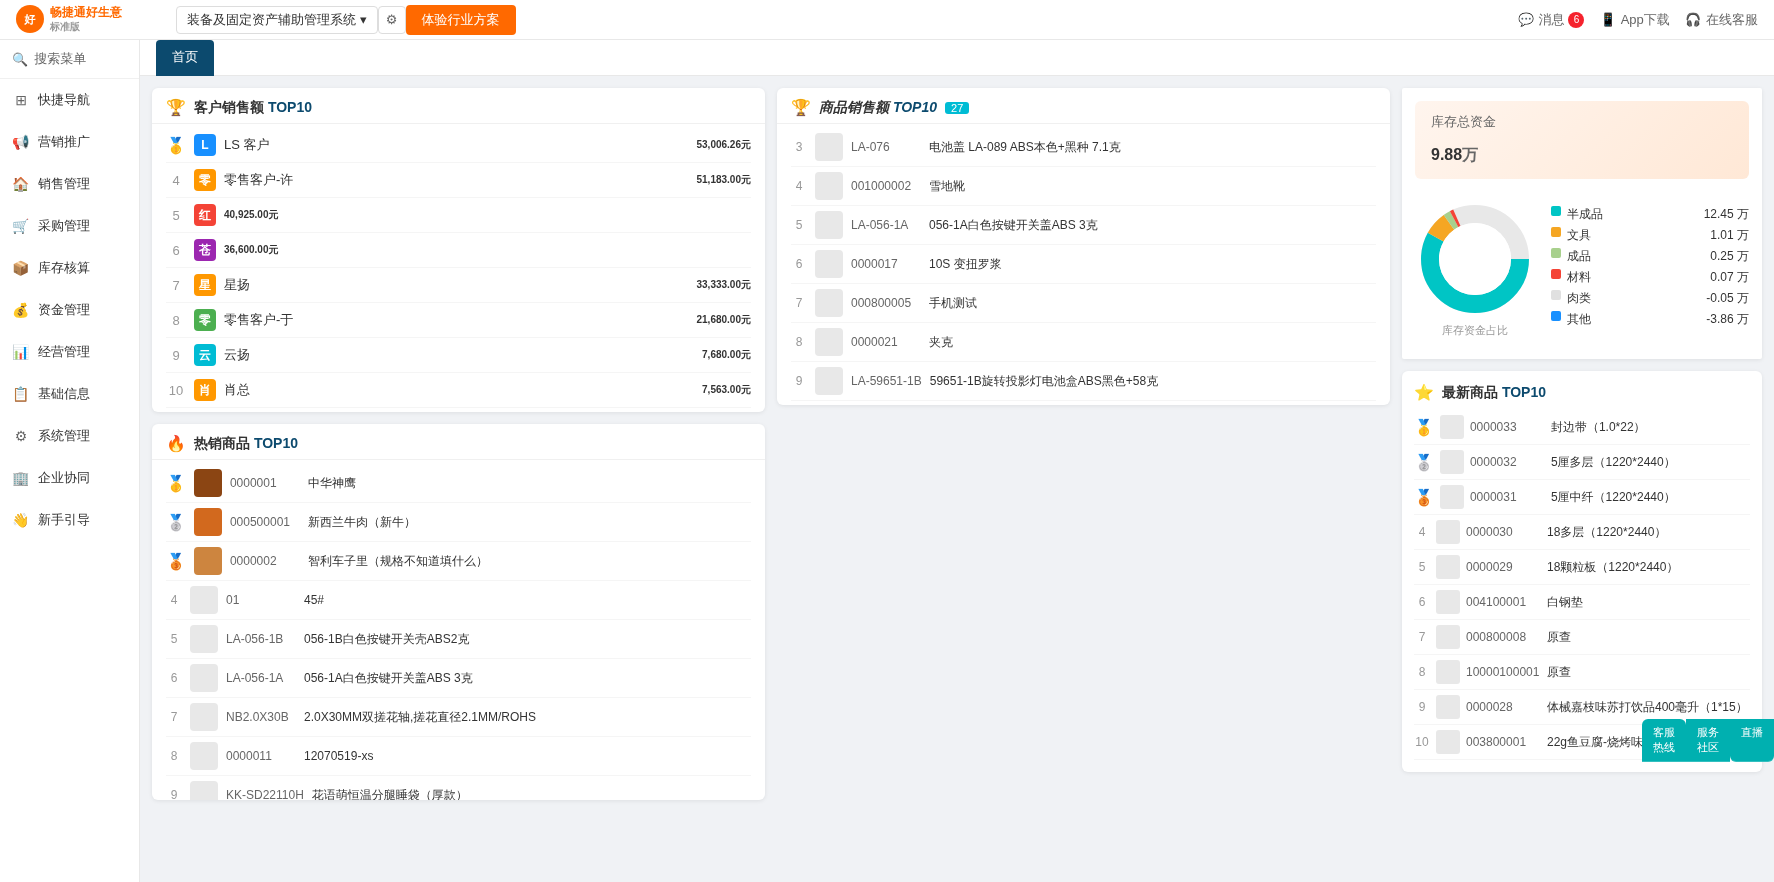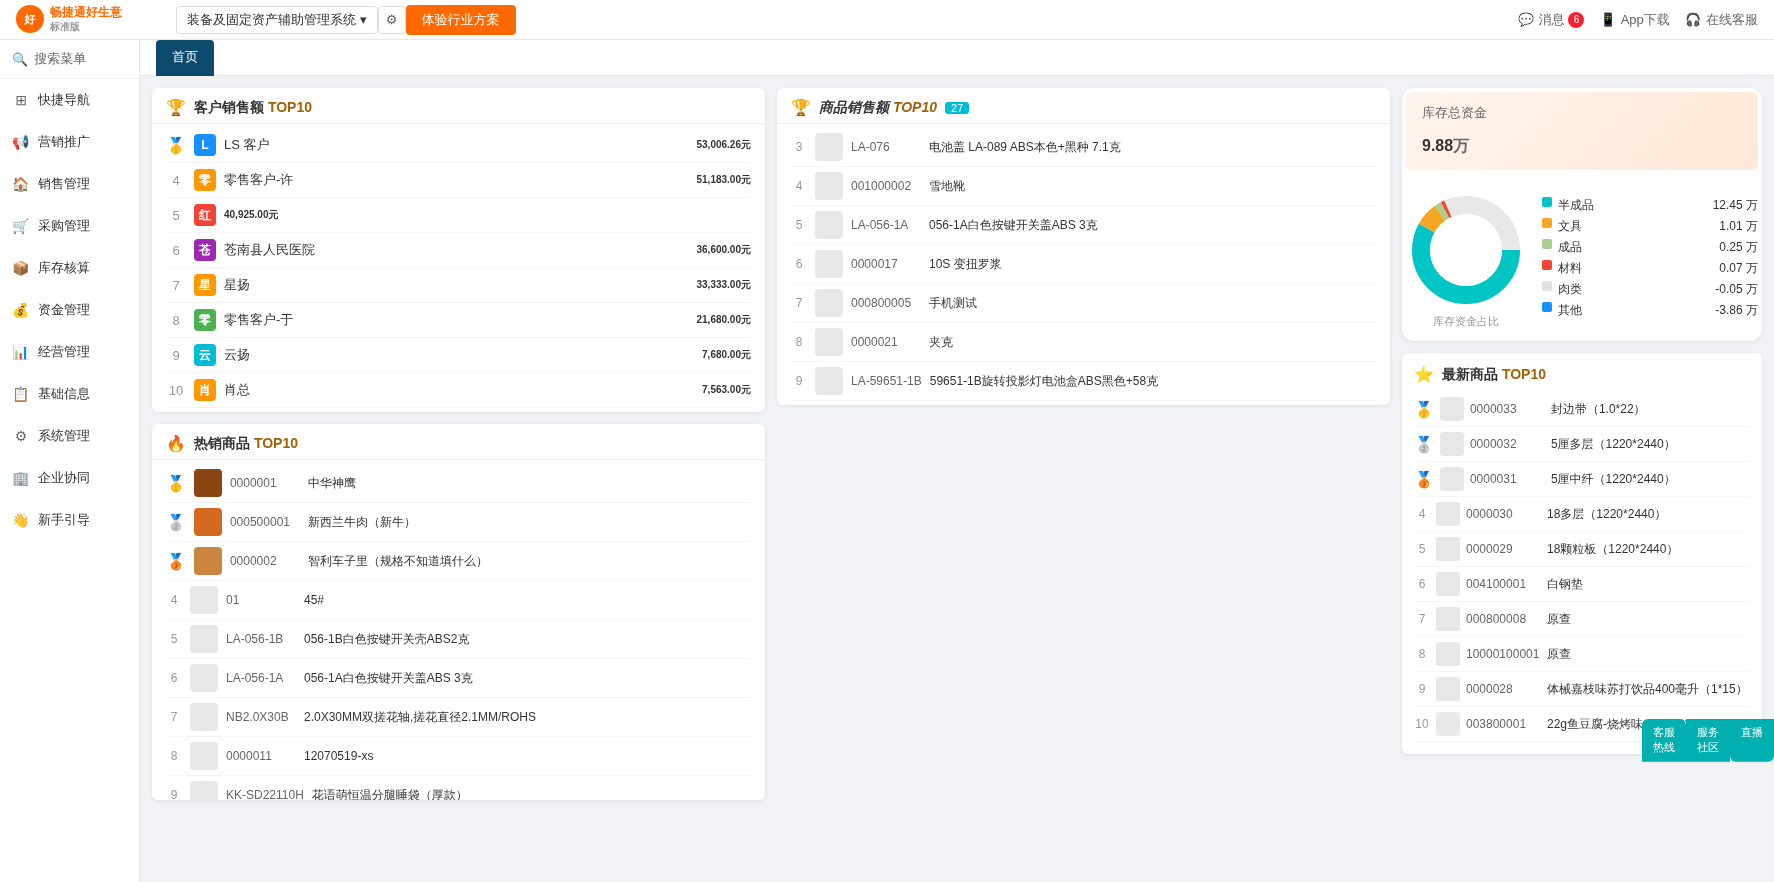--- a/index.html
+++ b/index.html
@@ -166,21 +166,21 @@
       background: #f0f2f5;
     }
 
     .card-title {
       font-size: 14px;
       font-weight: bold;
       color: #333;
       margin-bottom: 10px;
     }
     .card-title span.top10 {
-      color: #a16207;
+      color: #0c4a6e;
       margin-left: 4px;
     }
 
     
     .rank-list-item {
       display: flex;
       align-items: center;
       padding: 6px 0;
       border-bottom: 1px solid #f5f5f5;
       gap: 8px;
@@ -234,22 +234,22 @@
     .product-img.has-color { }
     .product-code { font-size: 12px; color: #666; min-width: 70px; }
     .product-name { font-size: 12px; color: #333; flex: 1; }
 
     
     .right-panel { display: flex; flex-direction: column; gap: 12px; }
 
     
     .inventory-card {
       background: #fff;
-      border-radius: 12px;
-      padding: 4px;
+      border-radius: 2px;
+      padding: 13px;
       box-shadow: 0 1px 4px rgba(0,0,0,0.08);
     }
     .inventory-title {
       font-size: 13px; color: #666; margin-bottom: 4px;
     }
     .inventory-amount {
       font-size: 28px; font-weight: bold; color: #333;
     }
     .inventory-amount span { font-size: 16px; }
     .inventory-amount .unit { font-size: 16px; color: #666; }
@@ -492,21 +492,20 @@
 
             <div class="rank-list-item">
               <span class="rank-num">5</span>
               <div class="rank-badge" style="background:#f44336;">红</div>
               <span class="rank-amount">40,925.00元</span>
             </div>
 
             <div class="rank-list-item">
               <span class="rank-num">6</span>
               <div class="rank-badge" style="background:#9c27b0;">苍</div>
-              <span class="rank-name">苍南县人民医院</span>
               <span class="rank-amount">36,600.00元</span>
             </div>
 
             <div class="rank-list-item">
               <span class="rank-num">7</span>
               <div class="rank-badge" style="background:#ff9800;">星</div>
               <span class="rank-name">星扬</span>
               <span class="rank-amount">33,333.00元</span>
             </div>
 

